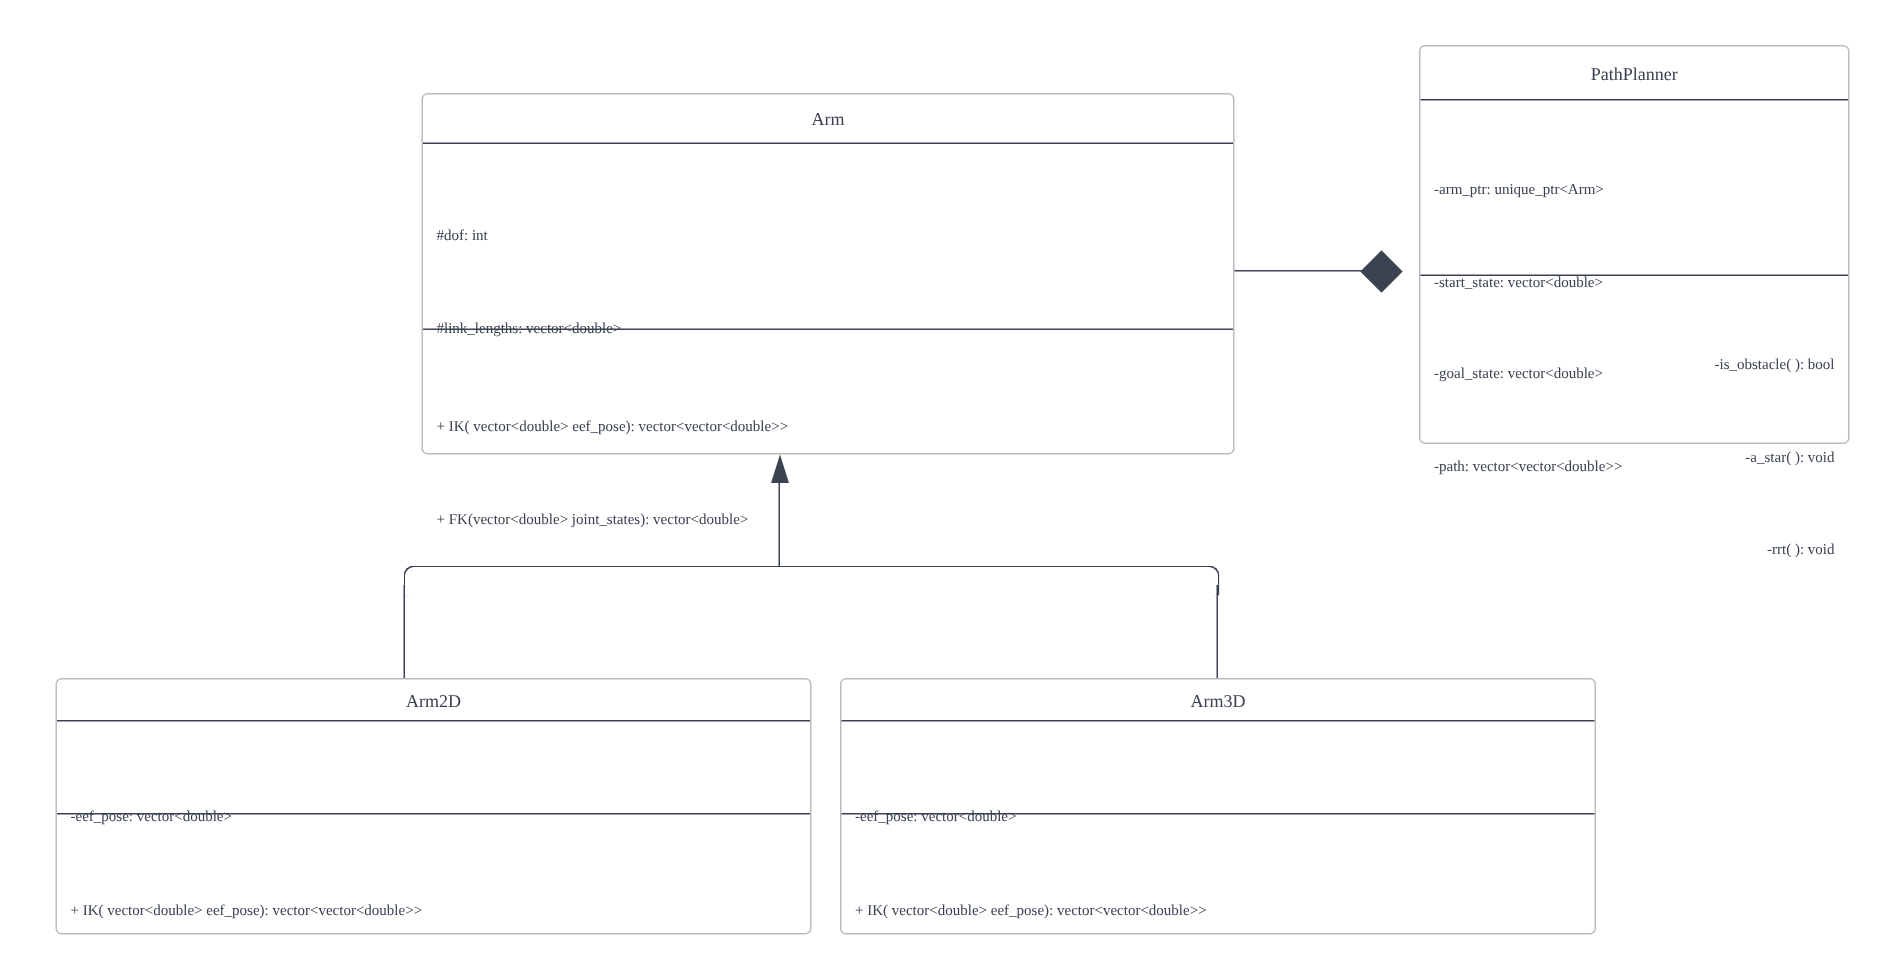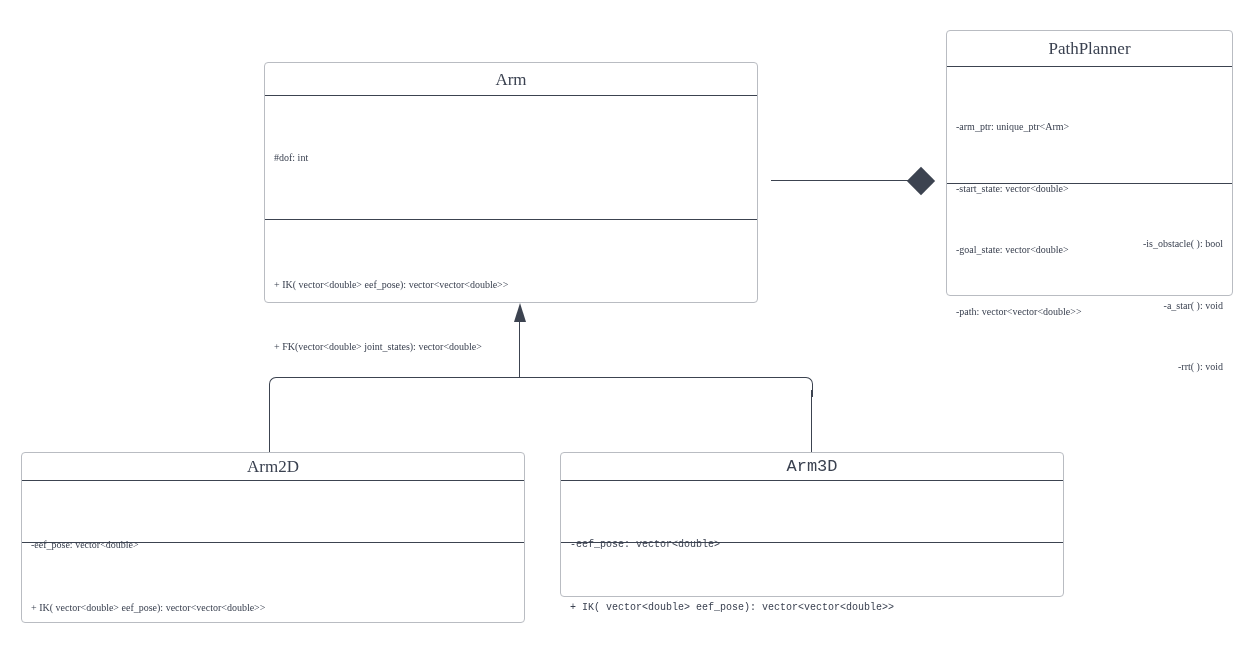--- a/index.html
+++ b/index.html
@@ -23,21 +23,21 @@
   .uml-class {
     position: absolute;
     box-sizing: border-box;
     background: #ffffff;
     border: 1px solid #b9bcc2;
     border-radius: 4px;
     z-index: 3;
   }
   .uml-title {
     text-align: center;
-    font-size: 17px;
+    font-size: 12px;
     line-height: 1;
     color: #3a4150;
     box-sizing: border-box;
     display: flex;
     align-items: center;
     justify-content: center;
     border-bottom: 1.4px solid #3c4350;
   }
   .uml-compartment {
     box-sizing: border-box;
@@ -103,24 +103,25 @@
     border-right: 6px solid transparent;
     border-bottom: 19px solid #3c4350;
     z-index: 4;
   }
 </style>
 </head>
 <body>
 
 <div id="canvas">
 
-  <div class="uml-class" style="left:264px; top:62px; width:494px; height:241px;">
+  <div class="uml-class" style="left:281px; top:62px; width:542px; height:241px;">
     <div class="uml-title" style="height:33px;">Arm</div>
     <div class="uml-compartment attrs" style="height:124px;">
       <div class="uml-row">#dof: int</div>
+      <div class="uml-row">#link_lengths: vector&lt;double&gt;</div>
     </div>
     <div class="uml-compartment methods" style="height:82px; padding-top:14px;">
       <div class="uml-row">+ IK( vector&lt;double&gt; eef_pose): vector&lt;vector&lt;double&gt;&gt;</div>
       <div class="uml-row">+ FK(vector&lt;double&gt; joint_states): vector&lt;double&gt;</div>
     </div>
   </div>
 
   <div class="uml-class" style="left:946px; top:30px; width:287px; height:266px;">
     <div class="uml-title" style="height:36px;">PathPlanner</div>
     <div class="uml-compartment attrs" style="height:117px; padding-top:9px;">
@@ -129,32 +130,32 @@
       <div class="uml-row">-goal_state: vector&lt;double&gt;</div>
       <div class="uml-row">-path: vector&lt;vector&lt;double&gt;&gt;</div>
     </div>
     <div class="uml-compartment methods" style="height:111px; padding-top:9px;text-align:right;">
       <div class="uml-row">-is_obstacle( ): bool</div>
       <div class="uml-row">-a_star( ): void</div>
       <div class="uml-row">-rrt( ): void</div>
     </div>
   </div>
 
-  <div class="uml-class" style="left:21px; top:452px; width:504px; height:171px;">
+  <div class="uml-class" style="left:37px; top:452px; width:504px; height:171px;">
     <div class="uml-title" style="height:28px;">Arm2D</div>
     <div class="uml-compartment attrs" style="height:62px; padding-top:13px;">
       <div class="uml-row">-eef_pose: vector&lt;double&gt;</div>
     </div>
     <div class="uml-compartment methods" style="height:79px; padding-top:14px;">
       <div class="uml-row">+ IK( vector&lt;double&gt; eef_pose): vector&lt;vector&lt;double&gt;&gt;</div>
       
     </div>
   </div>
 
-  <div class="uml-class" style="left:560px; top:452px; width:504px; height:145px;font-family:Liberation Mono, monospace;">
+  <div class="uml-class" style="left:560px; top:452px; width:504px; height:171px;">
     <div class="uml-title" style="height:28px;">Arm3D</div>
     <div class="uml-compartment attrs" style="height:62px; padding-top:13px;">
       <div class="uml-row">-eef_pose: vector&lt;double&gt;</div>
     </div>
     <div class="uml-compartment methods" style="height:79px; padding-top:14px;">
       <div class="uml-row">+ IK( vector&lt;double&gt; eef_pose): vector&lt;vector&lt;double&gt;&gt;</div>
       
     </div>
   </div>
 

